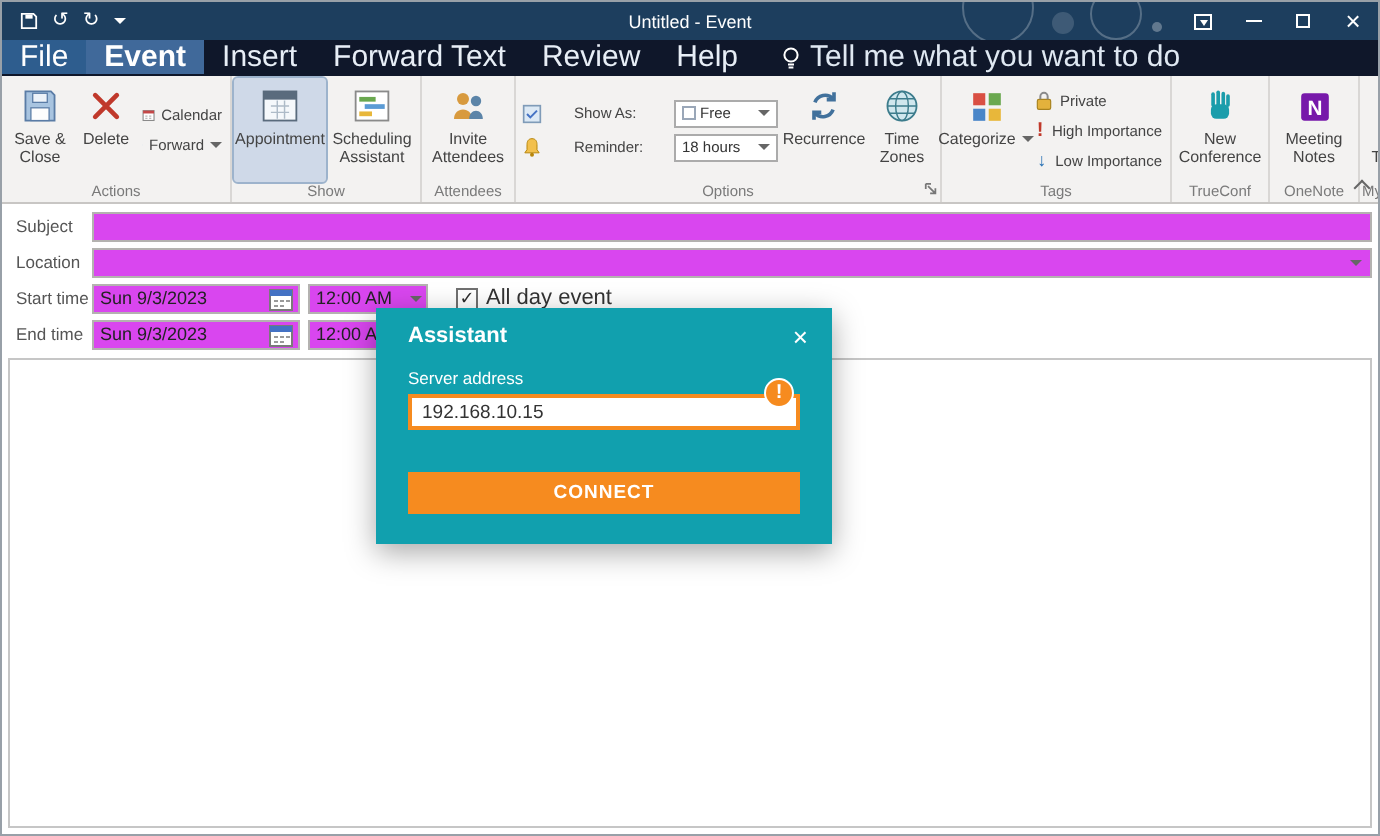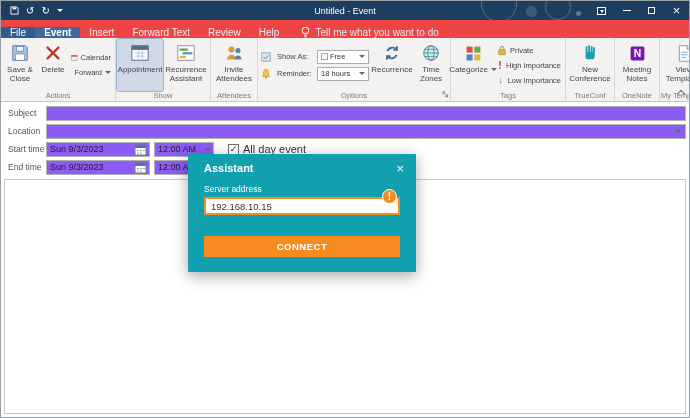--- a/index.html
+++ b/index.html
@@ -27,22 +27,22 @@
   .wctrl { margin-left:auto; display:flex; z-index:2; }
   .wbtn { width:25px; height:19px; display:flex; align-items:center; justify-content:center; color:#fff; }
   .wbtn.close { font-size:13px; line-height:1; }
   .min-bar { width:8px; height:1px; background:#fff; }
   .max-box { width:7px; height:7px; border:1px solid #fff; }
   .rdo { width:9px; height:8px; border:1px solid #fff; position:relative; display:inline-block; }
   .rdo-caret { position:absolute; left:1.5px; top:2px; width:0; height:0;
                border-left:2.5px solid transparent; border-right:2.5px solid transparent; border-top:3px solid #fff; }
 
   
-  .tabs { height:18px; background:#ef4444; display:flex; align-items:flex-end; color:#e7eef6;
-          font-size:10px; flex:0 0 auto; }
+  .tabs { height:18px; background:#0f172a; display:flex; align-items:flex-start; color:#e7eef6;
+          font-size:15px; flex:0 0 auto; }
   .tab { display:flex; align-items:center; padding:0 9px; cursor:default; }
   .tab.file { background:#2e5d8e; color:#fff; }
   .tab.active { background:#40699a; color:#fff; font-weight:bold; }
   .tellme { display:flex; align-items:center; gap:4px; margin-left:12px; color:#dfe8f2; }
 
   
   .ribbon { background:#f3f2f1; border-bottom:1px solid #c8c6c4; display:flex; align-items:stretch;
             flex:0 0 auto; height:64px; position:relative; overflow:hidden; }
   .rgroup { display:flex; flex-direction:column; border-right:1px solid #d9d7d5; padding:1px 1px 0; position:relative; }
   .rcontent { flex:1; display:flex; align-items:stretch; }
@@ -54,34 +54,34 @@
   .bigbtn.selected { background:#cfd9e8; outline:1px solid #9db3cc; }
   .lblrow { display:flex; align-items:center; gap:2px; justify-content:center; }
   .smallstack { display:flex; flex-direction:column; justify-content:center; gap:2px; padding:0 1px; }
   .sbtn { display:flex; align-items:center; gap:3px; font-size:7.5px; color:#444; height:13px;
           padding:0 2px; white-space:nowrap; cursor:default; }
   .combo { background:#fff; border:1px solid #ababab; height:14px; display:flex; align-items:center;
            gap:2px; font-size:7.5px; padding:0 3px; color:#333; white-space:nowrap; }
   .caret { width:0; height:0; border-left:3px solid transparent; border-right:3px solid transparent;
            border-top:3px solid #666; margin-left:auto; flex:0 0 auto; }
   .optleft { display:flex; flex-direction:column; justify-content:center; gap:3px; padding:0 2px; }
-  .optrow { display:flex; align-items:center; gap:6px; }
+  .optrow { display:flex; align-items:center; gap:16px; }
   .olabel { width:34px; font-size:7.5px; color:#444; }
   .statusq { width:7px; height:7px; background:#fff; border:1px solid #9aa7b8; flex:0 0 auto; }
   .himp { color:#c0392b; font-weight:bold; font-size:10px; width:8px; text-align:center; }
   .limp { color:#2e75b6; font-weight:bold; font-size:9px; width:8px; text-align:center; }
   .launcher { position:absolute; right:1px; bottom:1px; }
   .ribchev { position:absolute; right:5px; bottom:4px; width:6px; height:6px;
              border-left:1.5px solid #666; border-top:1.5px solid #666; transform:rotate(45deg); }
 
   
   .formarea { padding:3px 3px 1px; flex:0 0 auto; }
   .frow { display:flex; align-items:center; height:16px; margin-bottom:2px; }
   .flabel { width:42px; color:#555; font-size:8.5px; padding-left:4px; flex:0 0 auto; }
-  .tbox { border:1px solid #b4b2b0; background:#8b5cf6; height:15px; display:flex; align-items:center; }
+  .tbox { border:1px solid #b4b2b0; background:#d946ef; height:15px; display:flex; align-items:center; }
   .grow { flex:1; }
   input.raw { border:none; outline:none; flex:1; font-size:9px; font-family:inherit; height:13px;
               padding:0 3px; background:transparent; color:#222; min-width:0; }
   .datebox { width:104px; padding-right:2px; }
   .timebox { width:60px; margin-left:4px; padding-right:2px; }
   .cb { width:11px; height:11px; border:1px solid #707070; background:#fff; display:flex;
         align-items:center; justify-content:center; font-size:9px; color:#2d2d2d; margin:0 4px 0 14px; }
   .allday-label { font-size:11px; color:#333; }
 
   
@@ -215,21 +215,21 @@
         </div>
         <div class="bigbtn" style="width:46px">
           <span class="bicon">
             <svg width="20" height="20" viewBox="0 0 22 22">
                 <rect x="2" y="3" width="18" height="16" fill="#fff" stroke="#8a8a8a"></rect>
                 <rect x="4" y="6" width="9" height="2.6" fill="#6aa84f"></rect>
                 <rect x="7" y="10" width="11" height="2.6" fill="#5b9bd5"></rect>
                 <rect x="4" y="14" width="7" height="2.6" fill="#e8b73a"></rect>
               </svg>
           </span>
-          <span>Recurrence Assistant</span>
+          <span>Scheduling Assistant</span>
         </div>
       </div>
       <div class="rlabel">Show</div>
     </div>
 
     <div class="rgroup">
       <div class="rcontent">
         <div class="bigbtn" style="width:44px">
           <span class="bicon">
             <svg width="20" height="20" viewBox="0 0 20 20">

